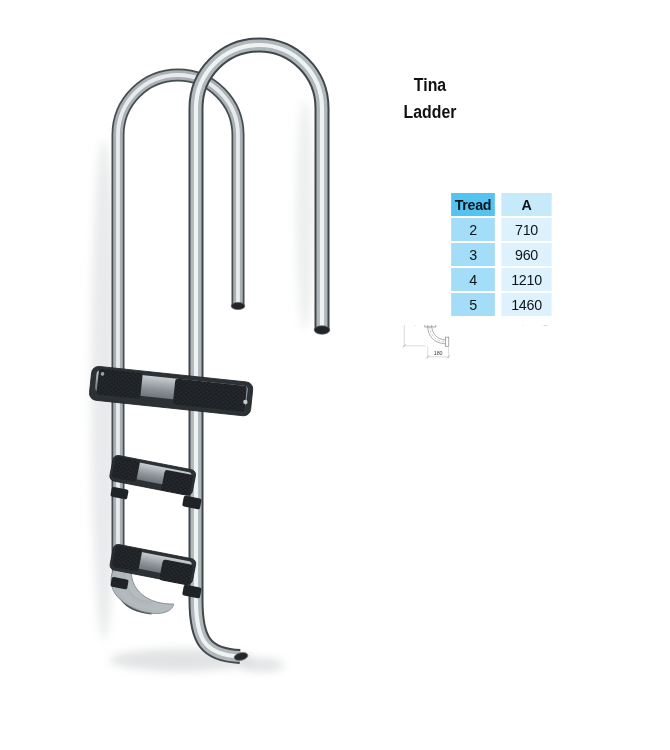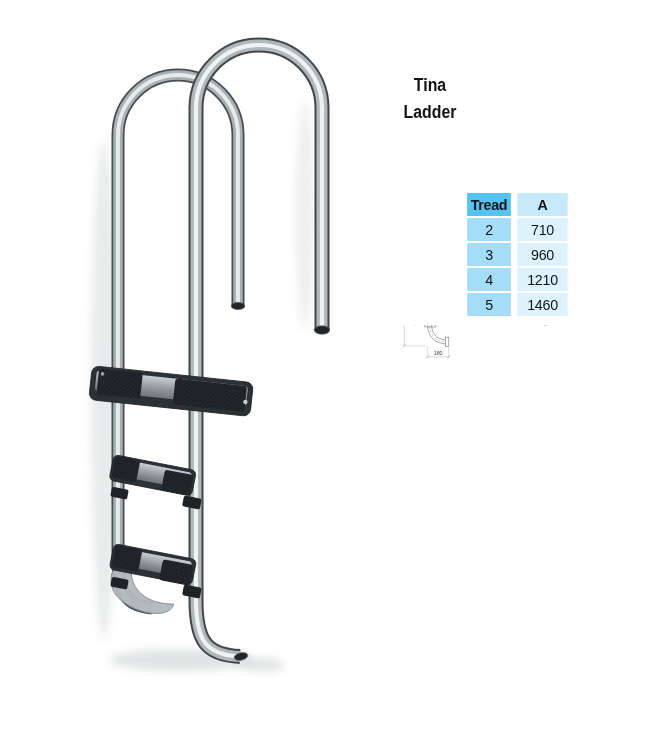--- a/index.html
+++ b/index.html
@@ -3,21 +3,21 @@
 <meta charset="utf-8">
 <style>
   html,body{margin:0;padding:0;background:#ffffff;}
   body{width:670px;height:750px;position:relative;overflow:hidden;
        font-family:"Liberation Sans",sans-serif;}
   .photo-wrap{position:absolute;left:40px;top:10px;width:320px;height:700px;}
   .title{position:absolute;left:380px;top:72px;width:100px;text-align:center;
          color:#111;font-size:18px;font-weight:bold;line-height:27px;
          transform:scaleX(.88);transform-origin:center top;letter-spacing:0px;}
   .title div{white-space:nowrap;}
-  .spec-table{position:absolute;left:466px;top:193px;
+  .spec-table{position:absolute;left:450px;top:193px;
               display:grid;grid-template-columns:46px 53px;
               column-gap:4px;row-gap:2px;}
   .spec-table .cell{height:23px;display:flex;align-items:center;justify-content:center;
               font-size:15px;letter-spacing:-.3px;transform:scaleX(.95);}
   .spec-table .cell.head{font-weight:bold;font-size:15px;}
   .drawings-wrap{position:absolute;left:315px;top:325px;width:355px;height:420px;}
   svg text{font-family:"Liberation Sans",sans-serif;}
 </style>
 </head>
 <body>

